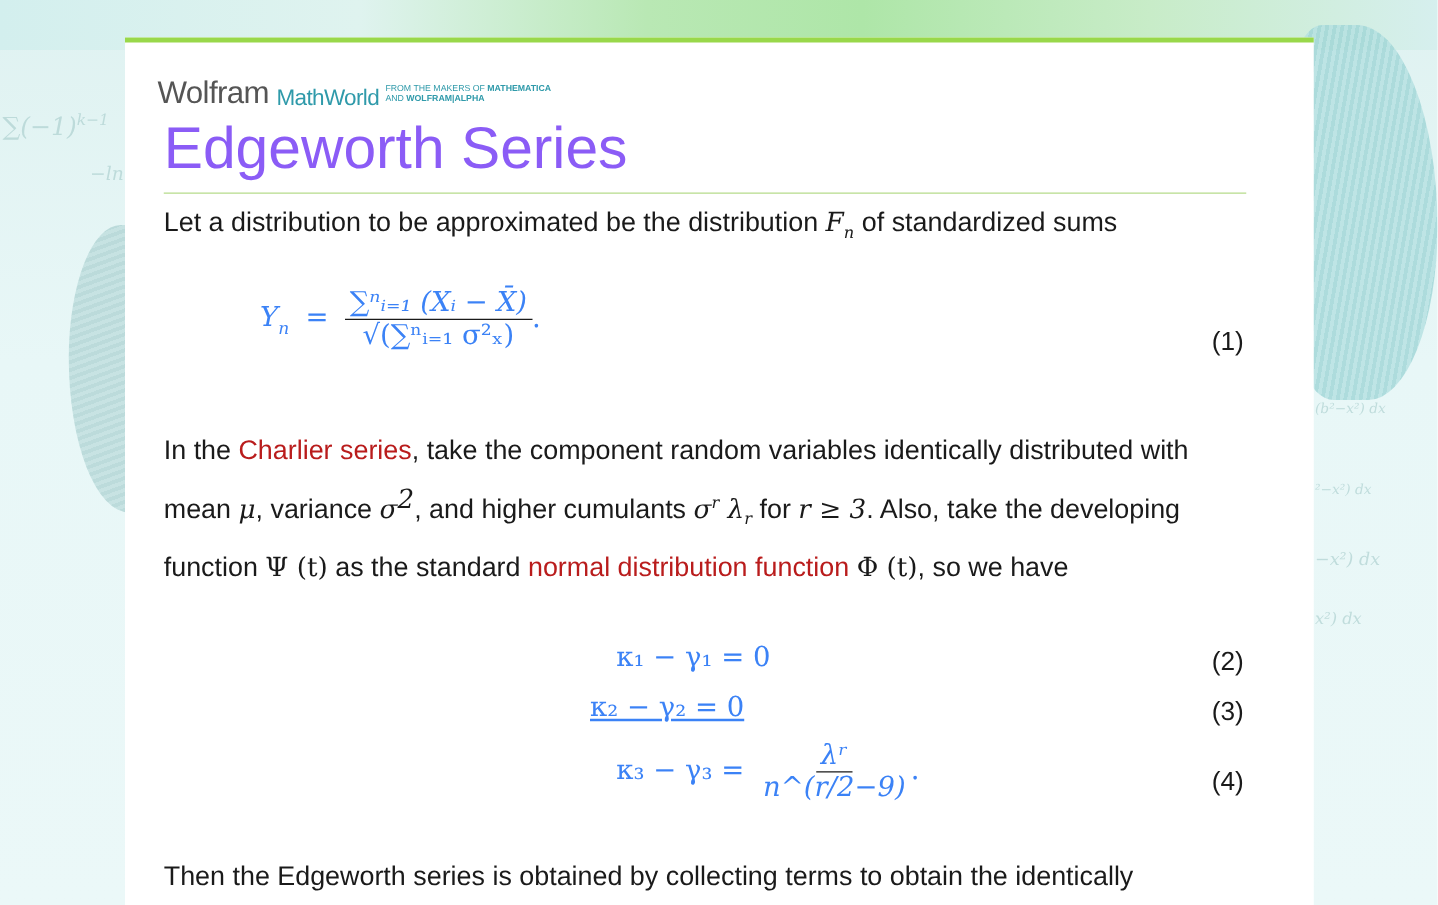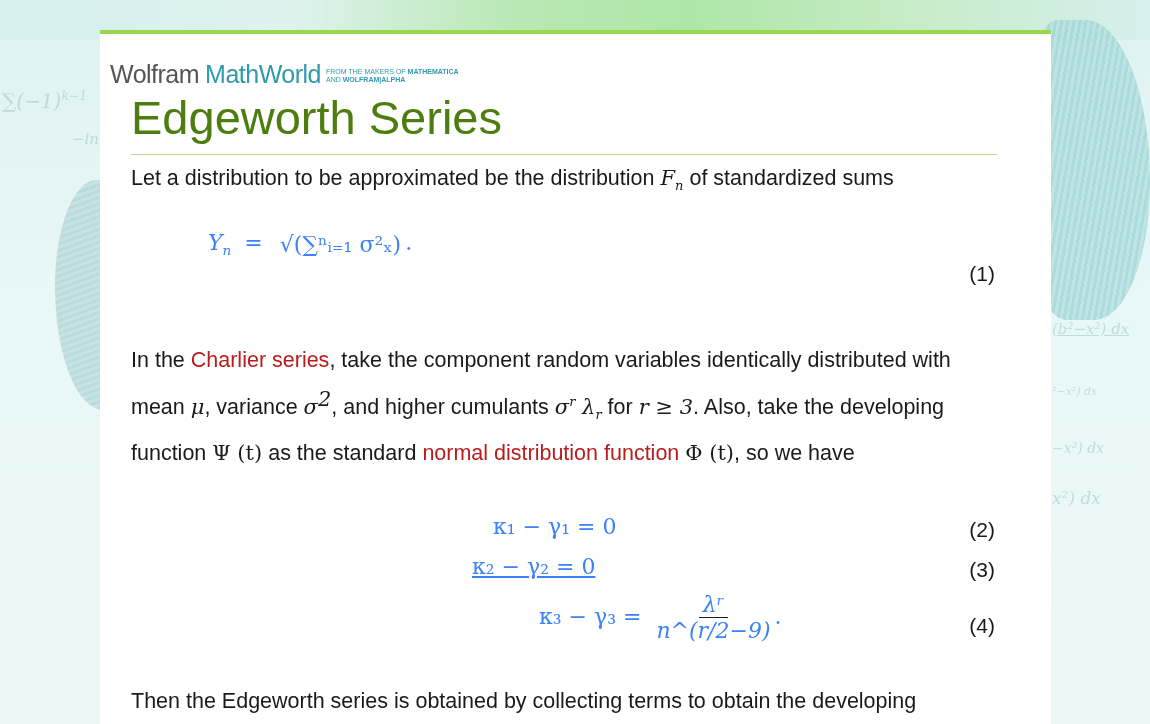--- a/index.html
+++ b/index.html
@@ -22,27 +22,27 @@
     .blob-right {
       position:absolute; left:1030px; top:20px; width:120px; height:300px;
       border-radius: 30% 70% 60% 40%;
       background: repeating-linear-gradient(100deg, #9fd5d6 0 3px, #b4e0e1 3px 6px);
       opacity:.8;
     }
     .card {
       position:absolute; left:100px; top:30px; width:951px; height:720px;
       background:#ffffff; border-top:4px solid #99d84a;
     }
-    .logo { position:absolute; left:10px; top:26px; display:flex; align-items:flex-end; }
+    .logo { position:absolute; left:26px; top:26px; display:flex; align-items:flex-end; }
     .logo .w { font-size:25px; color:#555; letter-spacing:-0.5px; }
-    .logo .m { font-size:25px; color:#2f9aaa; letter-spacing:-0.5px; margin-left:6px; }
+    .logo .m { font-size:18px; color:#2f9aaa; letter-spacing:-0.5px; margin-left:6px; }
     .logo .tag { font-size:7px; line-height:8px; color:#2f9aaa; margin-left:5px; margin-bottom:5px; }
     .logo .tag b { font-weight:bold; }
     .title {
-      position:absolute; left:31px; top:56px; font-size:47px; color:#4d7c0f; margin:0; font-weight:normal;
+      position:absolute; left:31px; top:56px; font-size:47px; color:#8b5cf6; margin:0; font-weight:normal;
     }
     .rule { position:absolute; left:31px; top:120px; width:866px; height:1px; background:#b6dc8b; }
     .p { position:absolute; left:31px; font-size:21.5px; color:#1a1a1a; line-height:39px; width:870px; }
     .math { font-family:"DejaVu Serif", serif; font-style:italic; font-size:21px; }
     .mathup { font-family:"DejaVu Serif", serif; font-size:21px; }
     a.link { color:#b91c1c; text-decoration:none; }
     .eqnum { position:absolute; right:56px; font-size:21px; color:#1a1a1a; }
     .eq { position:absolute; font-family:"DejaVu Serif", serif; font-size:22px; color:#3b82f6; }
     sub, sup { font-size:62%;margin-top:48px; }
     .frac { display:inline-flex; flex-direction:column; align-items:center; vertical-align:middle; }
@@ -50,24 +50,24 @@
     .frac .den { padding:0 4px; }
   </style>
 </head>
 <body>
 
 <div class="bg-top"></div>
 <div class="blob-left"></div>
 <div class="blob-right"></div>
 <div class="bg-deco" style="left:2px;top:88px;font-size:20px;">∑(−1)<sup>k−1</sup></div>
 <div class="bg-deco" style="left:72px;top:130px;font-size:15px;">−ln</div>
-<div class="bg-deco" style="left:1052px;top:320px;font-size:15px;text-decoration:underline;">(b²−x²) dx</div>
+<div class="bg-deco" style="left:1052px;top:320px;font-size:11px;">(b²−x²) dx</div>
 <div class="bg-deco" style="left:1052px;top:385px;font-size:11px;">²−x²) dx</div>
 <div class="bg-deco" style="left:1052px;top:440px;font-size:14px;">−x²) dx</div>
-<div class="bg-deco" style="left:1052px;top:488px;font-size:17px;">x²) dx</div>
+<div class="bg-deco" style="left:1052px;top:488px;font-size:13px;">x²) dx</div>
 
 <div class="card">
 
   <div class="logo">
     <span class="w">Wolfram</span>
     <span class="m">MathWorld</span>
     <span class="tag">
       <span>FROM THE MAKERS OF </span><b>MATHEMATICA</b><br>
       <span>AND </span><b>WOLFRAM|ALPHA</b>
     </span>
@@ -77,38 +77,39 @@
   <div class="rule"></div>
 
   <div class="p" style="top:125px;">
     <span>Let a distribution to be approximated be the distribution </span><span class="math"><span>F</span><sub>n</sub></span><span> of standardized sums</span>
   </div>
 
   <div class="eq" style="left:108px;top:196px;">
     <span style="font-style:italic;"><span>Y</span><sub>n</sub></span>
     <span style="margin:0 6px;">=</span>
     <span class="frac">
+      <span class="num" style="font-style:italic;">∑ⁿᵢ₌₁ (Xᵢ − X̄)</span>
       <span class="den" style="">√(∑ⁿᵢ₌₁ σ²ₓ)</span>
     </span><span>.</span>
   </div>
   <div class="eqnum" style="top:228px;">(1)</div>
 
   <div class="p" style="top:307px;">
     <span>In the </span><a class="link" href="#">Charlier series</a><span>, take the component random variables identically distributed with mean </span><span class="math">μ</span><span>, variance </span><span class="math"><span>σ</span><sup class="mathup">2</sup></span><span>, and higher cumulants </span><span class="math"><span>σ</span><sup>r</sup> <span>λ</span><sub>r</sub></span><span> for </span><span class="math">r ≥ 3</span><span>. Also, take the developing function </span><span class="mathup">Ψ (t)</span><span> as the standard </span><a class="link" href="#">normal distribution function</a> <span class="mathup">Φ (t)</span><span>, so we have</span>
   </div>
 
   <div class="eq" style="left:393px;top:480px;text-align:center;">κ₁ − γ₁ = 0</div>
   <div class="eqnum" style="top:484px;">(2)</div>
 
   <div class="eq" style="left:372px;top:520px;text-decoration:underline;">κ₂ − γ₂ = 0</div>
   <div class="eqnum" style="top:524px;">(3)</div>
 
-  <div class="eq" style="left:393px;top:558px;margin-left:46px;">
+  <div class="eq" style="left:393px;top:558px;">
     <span>κ₃ − γ₃ =</span>
     <span class="frac" style="margin-left:4px;">
       <span class="num" style="font-style:italic;">λʳ</span>
       <span class="den" style="font-style:italic;">n^(r/2−9)</span>
     </span><span>.</span>
   </div>
   <div class="eqnum" style="top:580px;">(4)</div>
 
-  <div class="p" style="top:648px;">Then the Edgeworth series is obtained by collecting terms to obtain the developing</div>
+  <div class="p" style="top:648px;">Then the Edgeworth series is obtained by collecting terms to obtain the identically</div>
 </div>
 
 </body></html>

